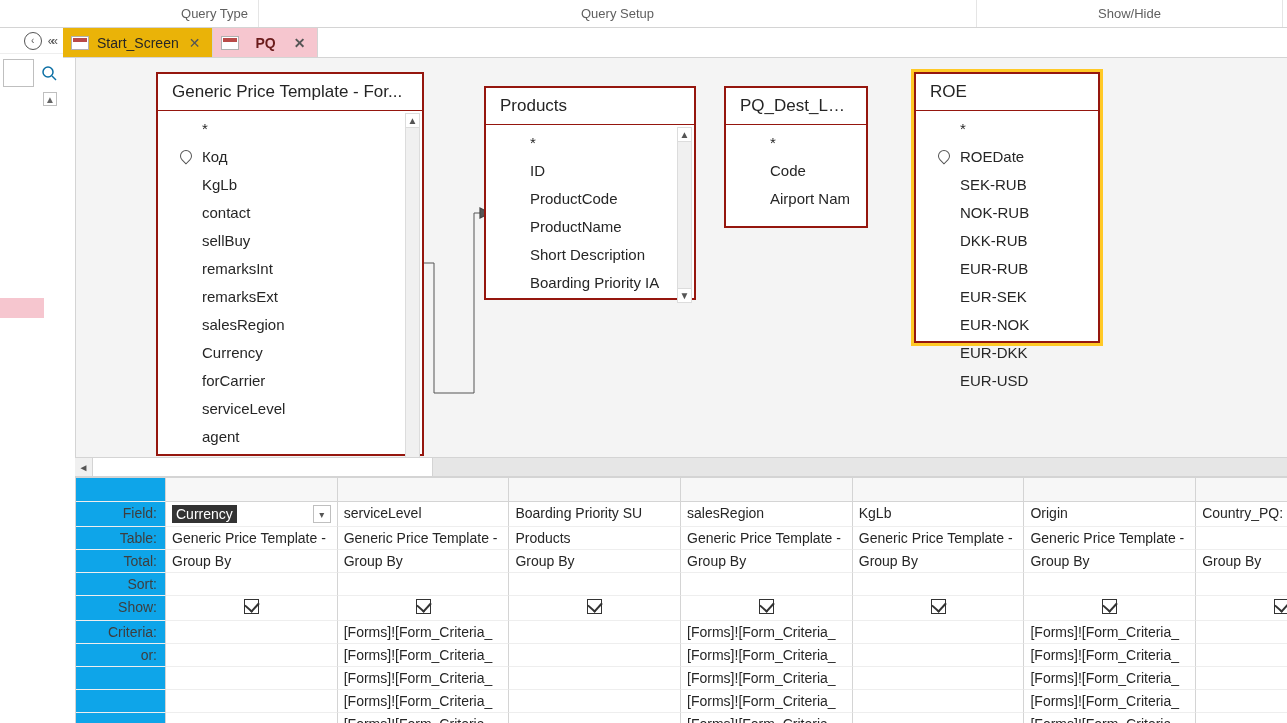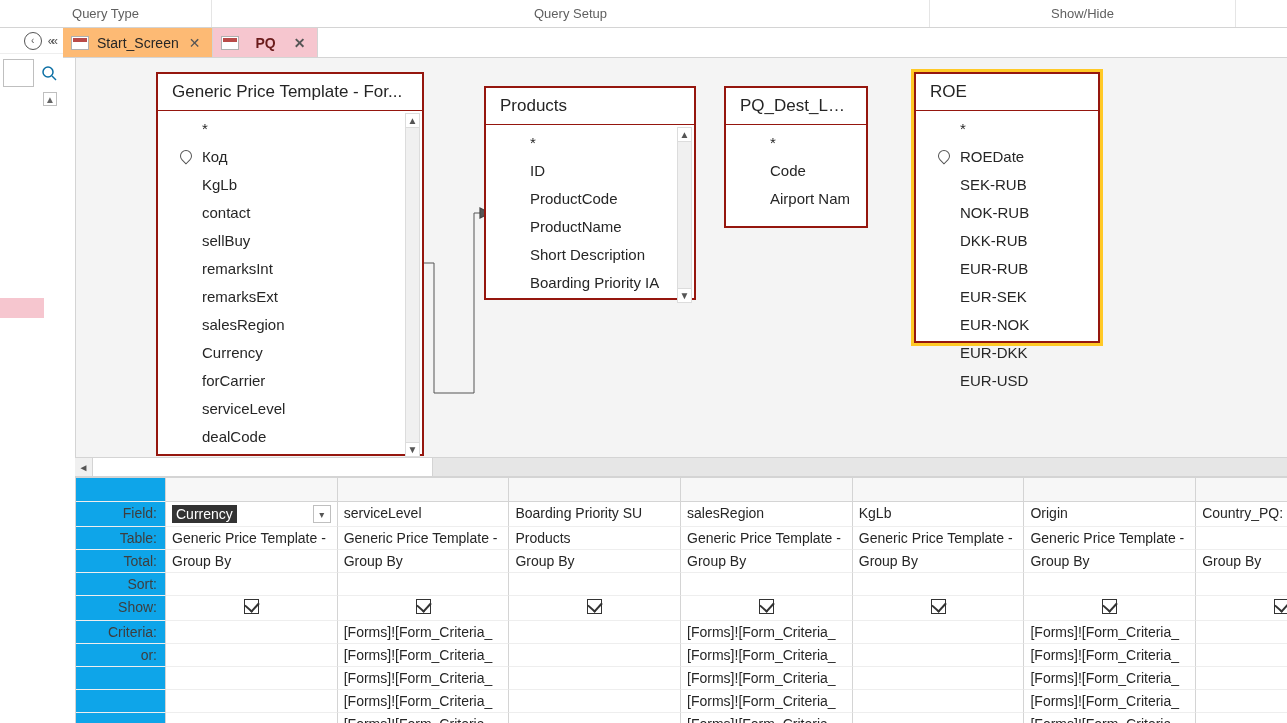--- a/index.html
+++ b/index.html
@@ -21,21 +21,21 @@
     font-size: 13px;
     color: #5f5f5f;
   }
   .ribbon-group {
     border-right: 1px solid #e5e5e5;
     display: flex;
     align-items: center;
     justify-content: center;
     padding: 0 10px;
   }
-  .rg1 { width: 212px; }
+  .rg1 { width: 259px; justify-content: flex-end; }
   .rg2 { width: 718px; }
   .rg3 { width: 306px; }
   .left-rail {
     position: absolute;
     left: 0;
     top: 28px;
     width: 63px;
     height: 695px;
     background: #fff;
   }
@@ -97,21 +97,21 @@
     align-items: stretch;
     border-bottom: 1px solid #d4d4d4;
     width: 1224px;
   }
   .tab {
     display: flex;
     align-items: center;
     gap: 8px;
     padding: 0 10px 0 8px;
     border-right: 1px solid #d4d4d4;
-    background: #fdba74;
+    background: #eab308;
     font-size: 14px;
     cursor: default;
   }
   .tab.active {
     background: #f6c6cf;
     font-weight: 600;
     color: #6a1b1b;
     gap: 16px;
   }
   .tab .tab-icon {
@@ -348,20 +348,21 @@
         <li class="pk">Код</li>
         <li>KgLb</li>
         <li>contact</li>
         <li>sellBuy</li>
         <li>remarksInt</li>
         <li>remarksExt</li>
         <li>salesRegion</li>
         <li>Currency</li>
         <li>forCarrier</li>
         <li>serviceLevel</li>
+        <li>agent</li>
         <li>dealCode</li>
       </ul>
       <div class="scrollb">
         <div class="arr">▲</div>
         <div class="arr bot">▼</div>
       </div>
     </div>
   </div>
 
   <div class="qbox" style="left:408px; top:28px; width:212px; height:214px;">

